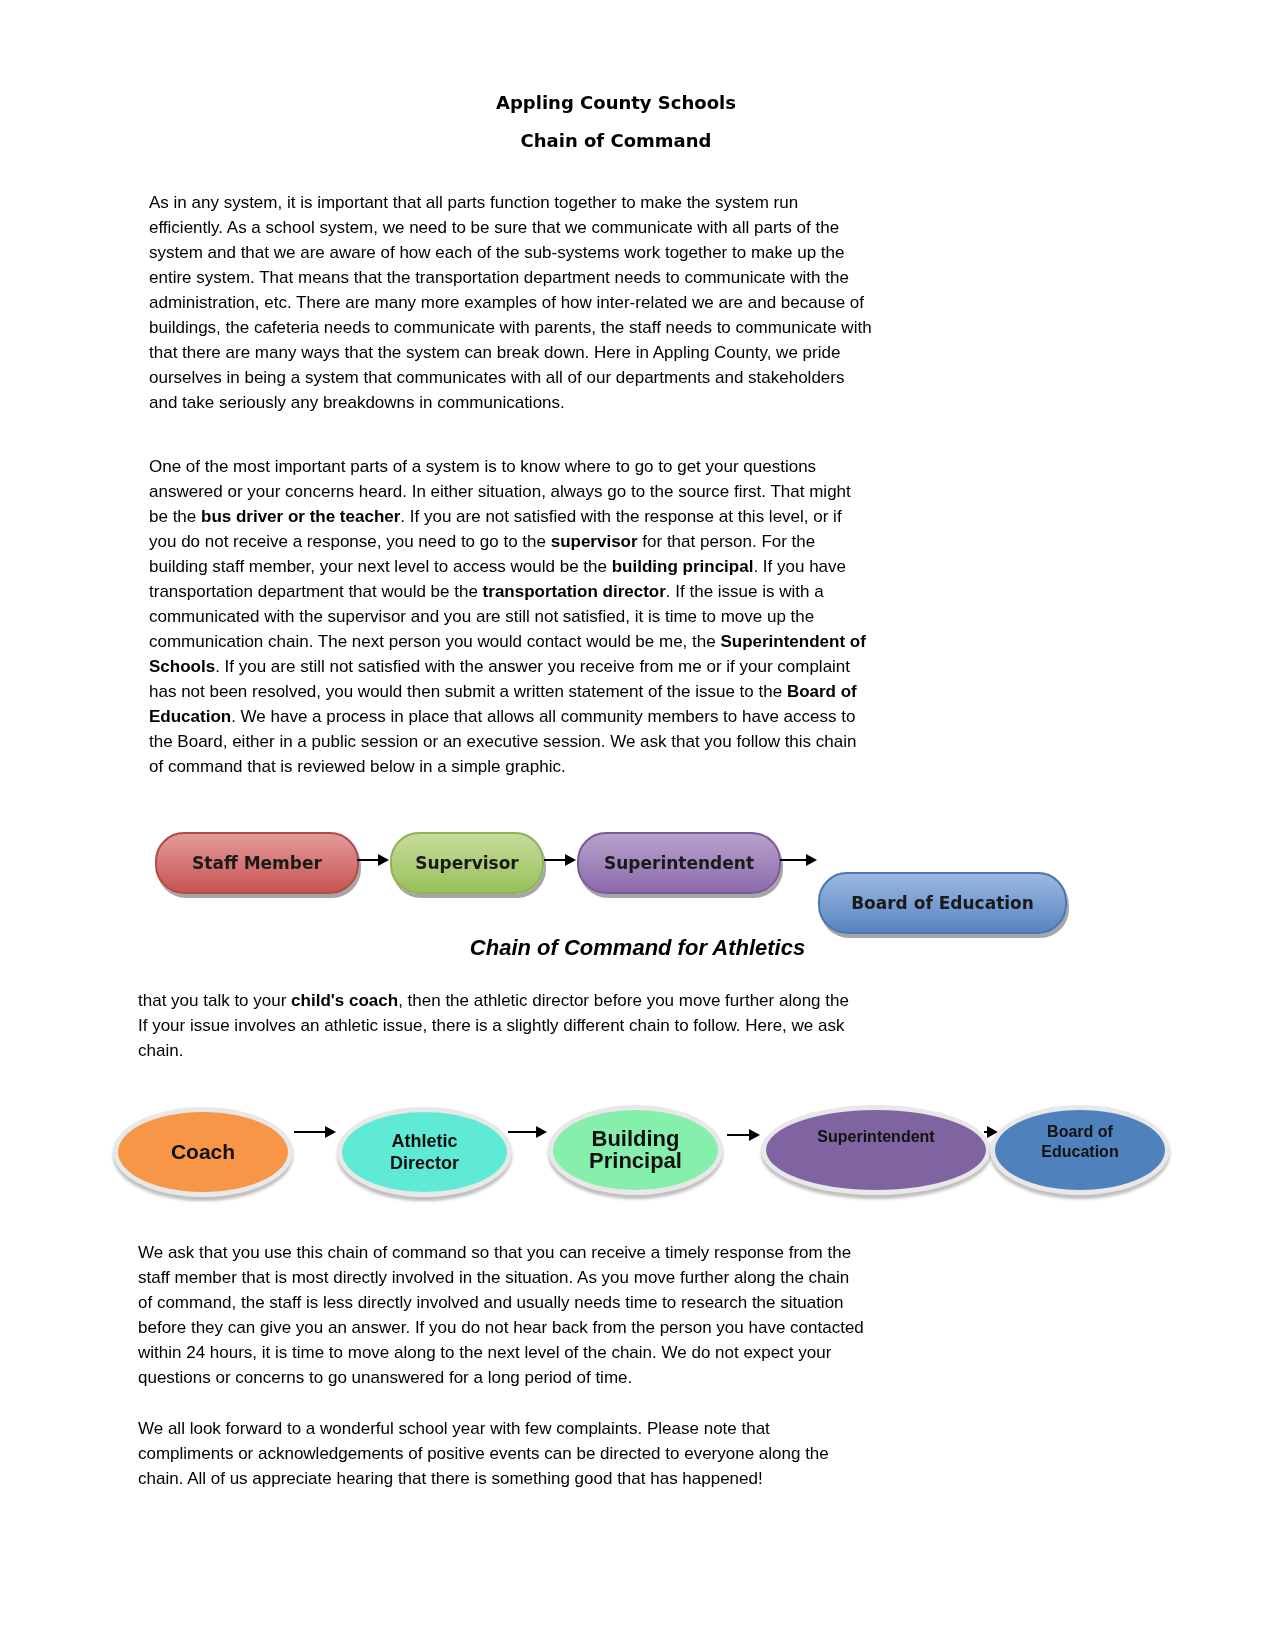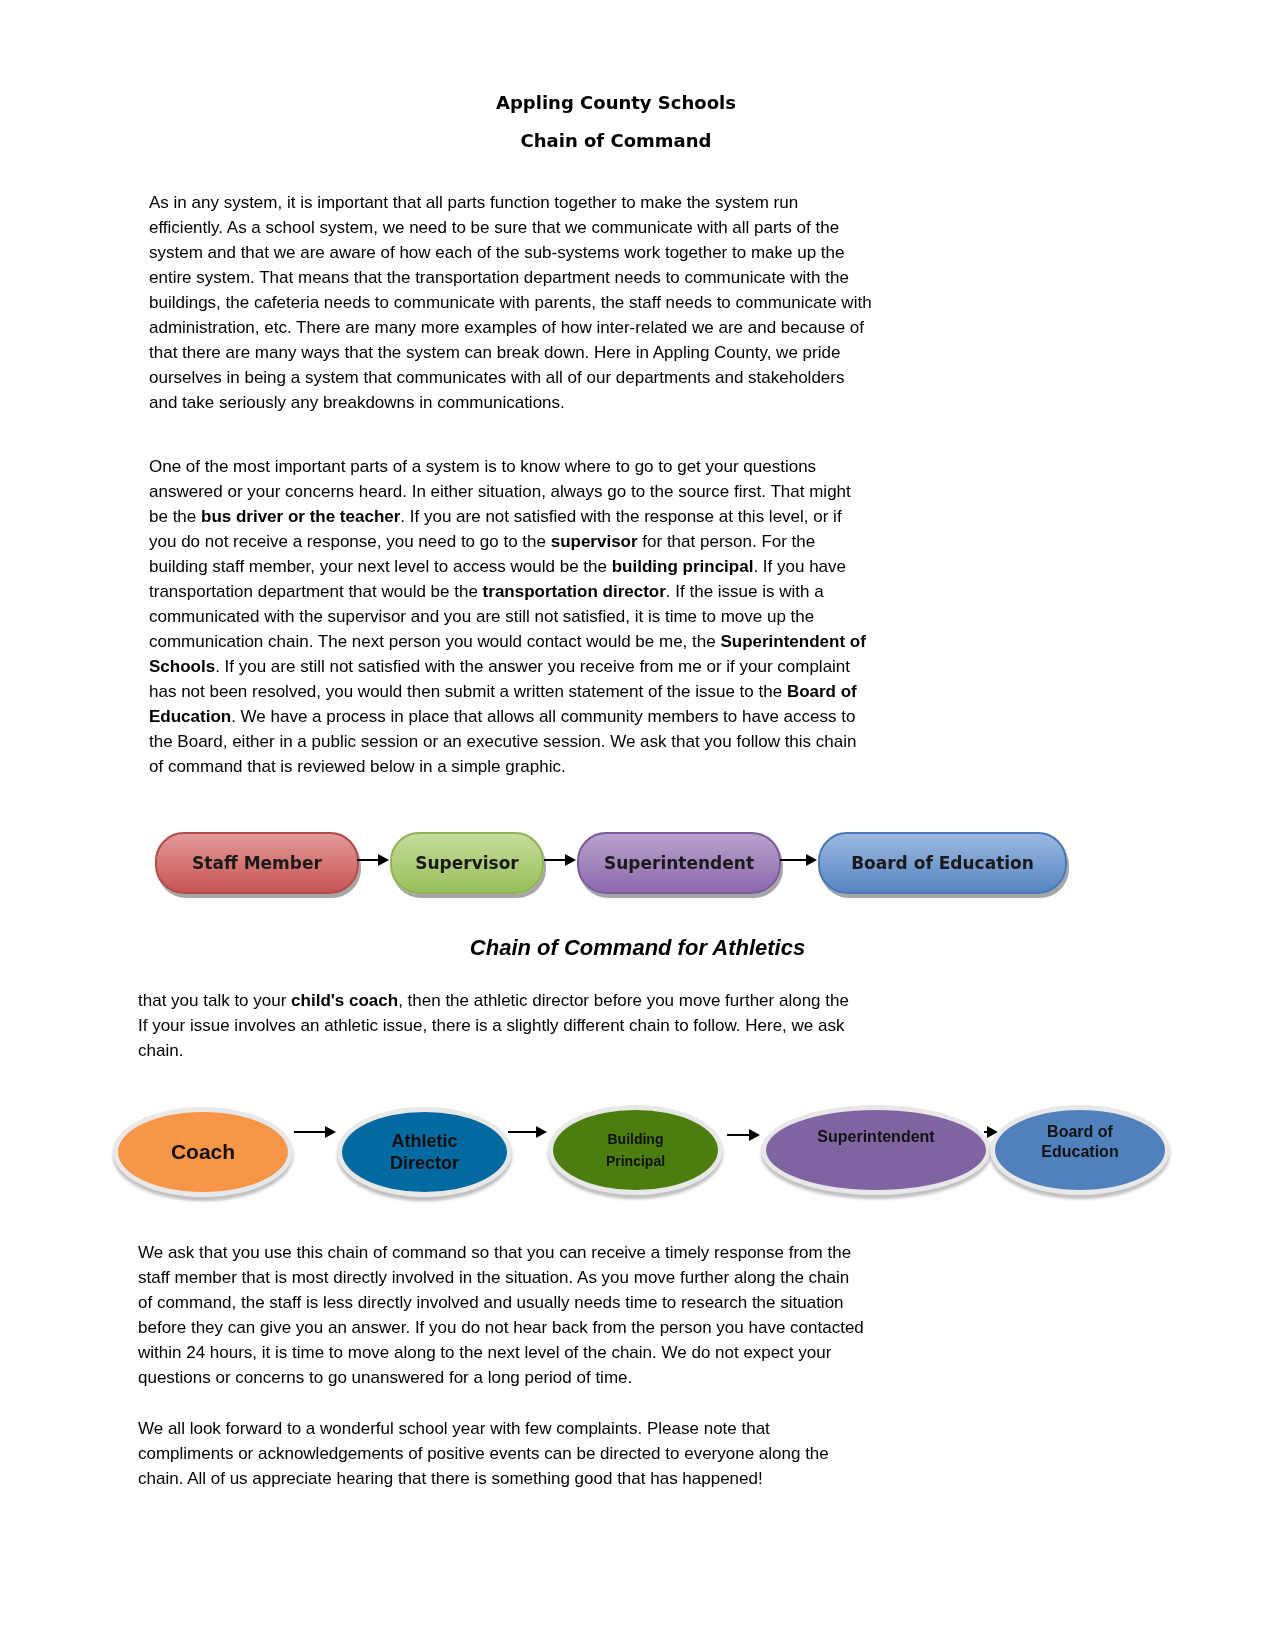--- a/index.html
+++ b/index.html
@@ -17,56 +17,56 @@
   b { font-weight: bold; }
   .subhead { position: absolute; left: 0; width: 1275px; text-align: center; top: 935px; font-family: "Liberation Sans", sans-serif; font-weight: bold; font-style: italic; font-size: 22px; }
 
   
   .pill { position: absolute; top: 832px; height: 58px; border-radius: 29px; display: flex; align-items: center; justify-content: center;
           font-family: "DejaVu Sans", sans-serif; font-weight: bold; font-size: 17px; color: #1a1a1a;
           box-shadow: 2px 4px 0 rgba(0,0,0,0.35); }
   .pill-red { left: 155px; width: 200px; background: linear-gradient(#e39a99, #c85454); border: 2px solid #b24a48; }
   .pill-green { left: 390px; width: 150px; background: linear-gradient(#c6dc9c, #98c05a); border: 2px solid #8eb254; }
   .pill-purple { left: 577px; width: 200px; background: linear-gradient(#b7a2cc, #8c6aac); border: 2px solid #7a5b9b; }
-  .pill-blue { left: 818px; width: 245px; background: linear-gradient(#9bb9e0, #5785c3); border: 2px solid #4a76b2; }
+  .pill-blue { left: 818px; width: 245px; background: linear-gradient(#9bb9e0, #5785c3); border: 2px solid #4a76b2; margin-top: 40px; }
   .arrow { position: absolute; height: 2px; background: #000; }
   .arrow::after { content: ""; position: absolute; right: -2px; top: -5px; border-left: 11px solid #000; border-top: 6px solid transparent; border-bottom: 6px solid transparent; }
   .a1 { left: 357px; top: 859px; width: 30px; }
   .a2 { left: 544px; top: 859px; width: 30px; }
   .a3 { left: 780px; top: 859px; width: 35px; }
 
   
   .oval { position: absolute; border-radius: 50%; display: flex; align-items: center; justify-content: center; text-align: center;
           font-family: "Liberation Sans", sans-serif; font-weight: bold; color: #111;
           border: 5px solid #e8e8e8; box-shadow: 0 4px 3px rgba(0,0,0,0.25); }
   .o-coach { left: 113px; top: 1107px; width: 170px; height: 80px; background: #f79646; font-size: 21px; }
-  .o-ad { left: 337px; top: 1107px; width: 165px; height: 80px; background: #0369a1; font-size: 18px; line-height: 22px; }
-  .o-bp { left: 548px; top: 1105px; width: 165px; height: 80px; background: #4d7c0f; font-size: 14px; line-height: 22px; }
+  .o-ad { left: 337px; top: 1107px; width: 165px; height: 80px; background: #5eead4; font-size: 18px; line-height: 22px; }
+  .o-bp { left: 548px; top: 1105px; width: 165px; height: 80px; background: #86efac; font-size: 22px; line-height: 22px; }
   .o-sup { left: 761px; top: 1105px; width: 220px; height: 80px; background: #8064a2; font-size: 16px; align-items: flex-start; padding-top: 0; }
   .o-sup span { margin-top: 18px; }
   .o-boe { left: 990px; top: 1105px; width: 170px; height: 80px; background: #4f81bd; font-size: 16px; line-height: 20px; align-items: flex-start; }
   .o-boe span { margin-top: 12px; }
   .b1 { left: 294px; top: 1131px; width: 40px; }
   .b2 { left: 508px; top: 1131px; width: 37px; }
   .b3 { left: 727px; top: 1134px; width: 31px; }
   .b4 { left: 984px; top: 1131px; width: 12px; }
 </style>
 </head>
 <body>
 
 <div class="title t1">Appling County Schools</div>
 <div class="title t2">Chain of Command</div>
 
 <div class="para p1">
   <span class="line">As in any system, it is important that all parts function together to make the system run</span>
   <span class="line">efficiently. As a school system, we need to be sure that we communicate with all parts of the</span>
   <span class="line">system and that we are aware of how each of the sub-systems work together to make up the</span>
   <span class="line">entire system. That means that the transportation department needs to communicate with the</span>
+  <span class="line">administration, etc. There are many more examples of how inter-related we are and because of</span>
   <span class="line">buildings, the cafeteria needs to communicate with parents, the staff needs to communicate with</span>
-  <span class="line">administration, etc. There are many more examples of how inter-related we are and because of</span>
   <span class="line">that there are many ways that the system can break down. Here in Appling County, we pride</span>
   <span class="line">ourselves in being a system that communicates with all of our departments and stakeholders</span>
   <span class="line">and take seriously any breakdowns in communications.</span>
 </div>
 
 <div class="para p2">
   <span class="line">One of the most important parts of a system is to know where to go to get your questions</span>
   <span class="line">answered or your concerns heard. In either situation, always go to the source first. That might</span>
   <span class="line"><span>be the </span><b>bus driver or the teacher</b><span>. If you are not satisfied with the response at this level, or if</span></span>
   <span class="line"><span>you do not receive a response, you need to go to the </span><b>supervisor</b><span> for that person. For the</span></span>

